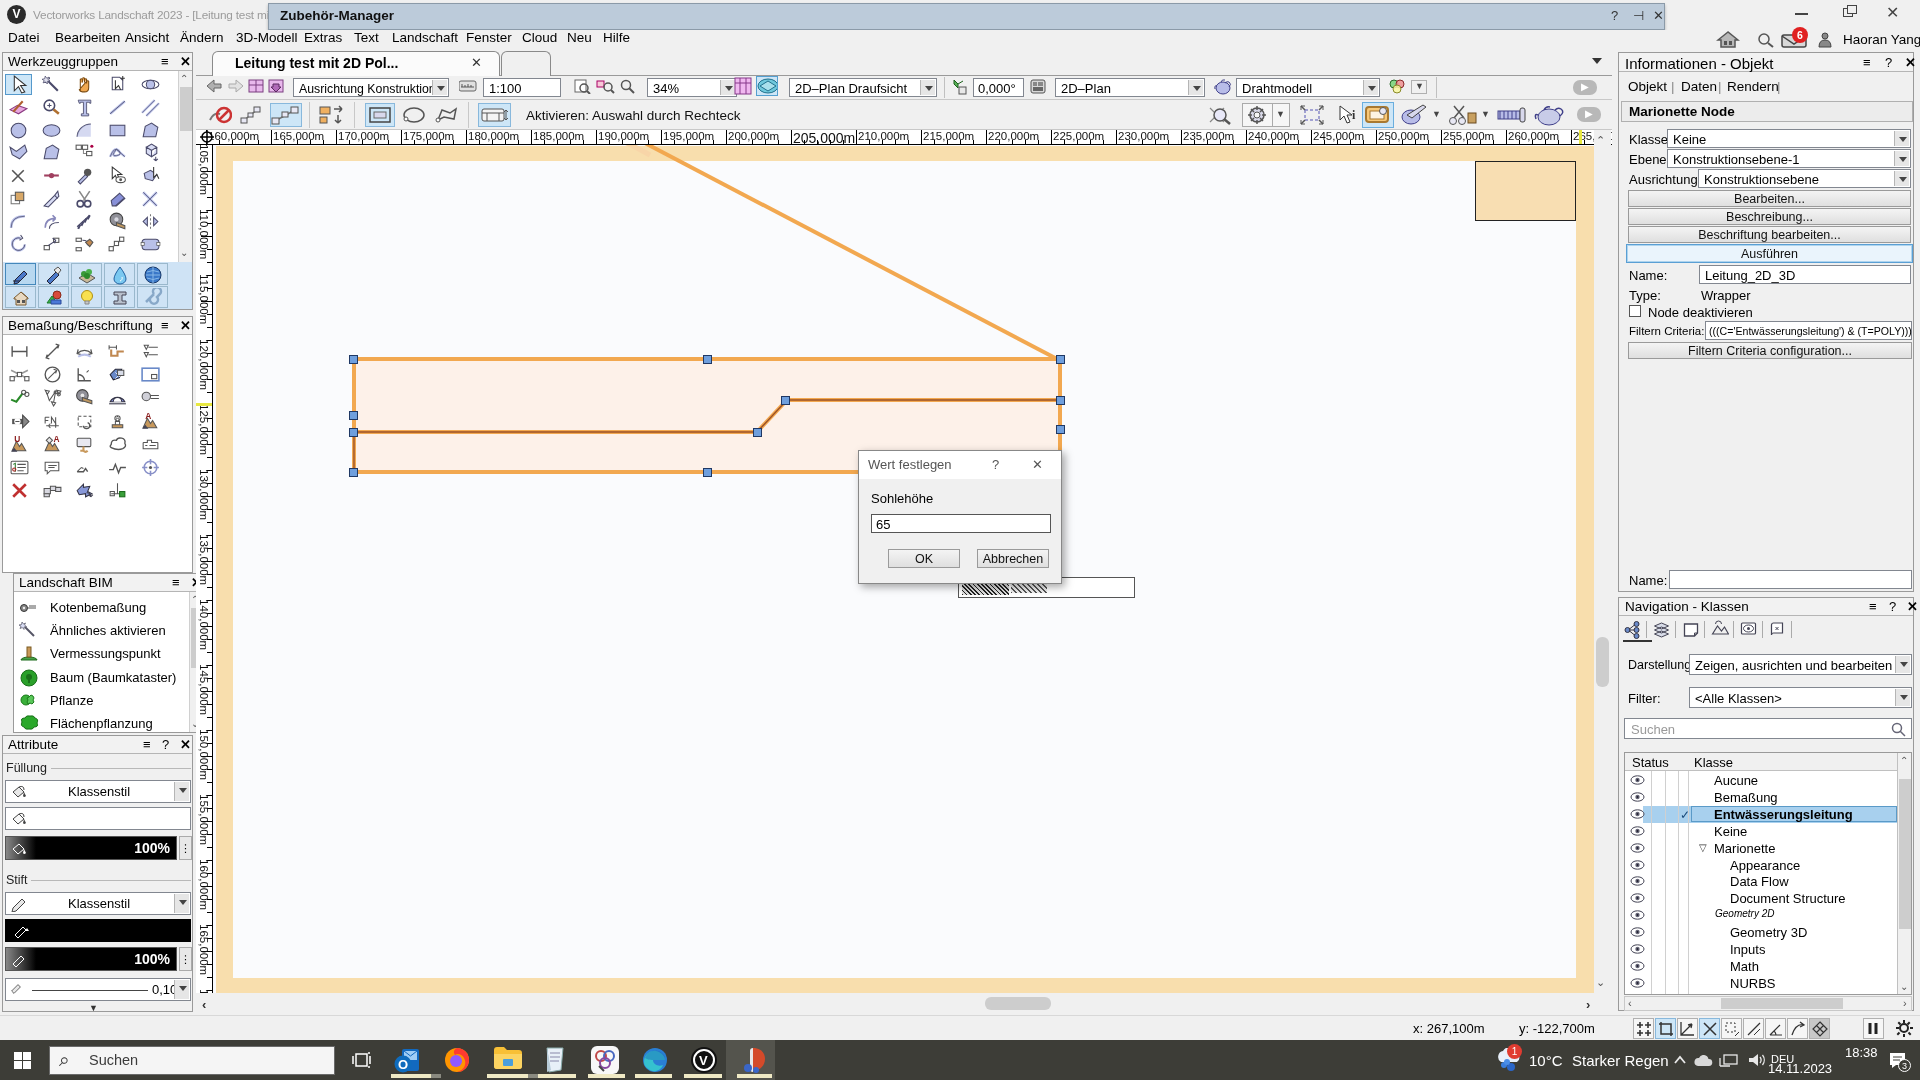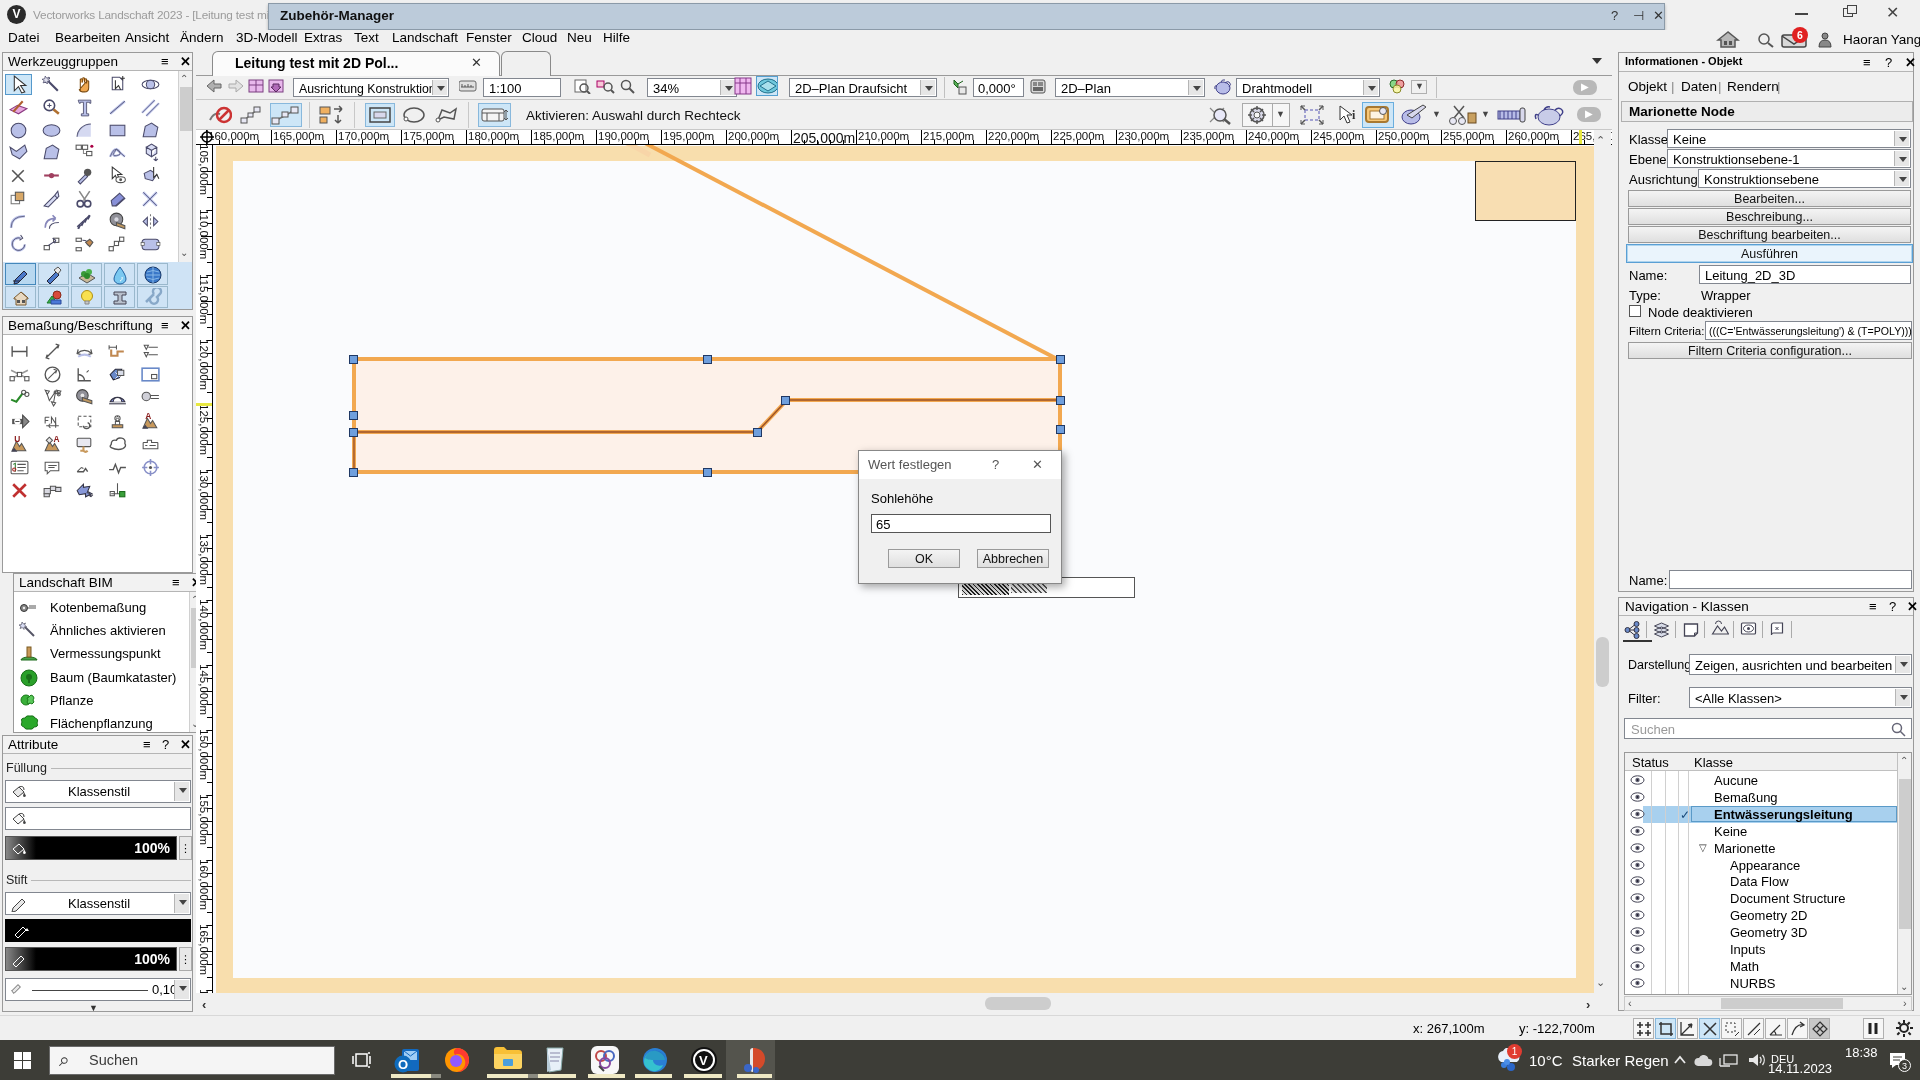--- a/index.html
+++ b/index.html
@@ -1141,21 +1141,21 @@
   <div class="abs" style="left:12px;top:40px;font-size:13px;">Sohlehöhe</div>
   <div class="field abs" style="left:12px;top:63px;width:180px;height:19px;border:1px solid #555;">
       <span style="position:absolute;left:4px;top:2px;font-size:13px;">65</span>
     </div>
   <div class="btn" style="left:29px;top:98px;width:72px;height:19px;line-height:18px;">OK</div>
   <div class="btn" style="left:118px;top:98px;width:72px;height:19px;line-height:18px;">Abbrechen</div>
 </div>
 
 <div class="abs" style="left:1618px;top:52px;width:296px;height:540px;border:1px solid #9a9a9a;background:#f0f0f0;">
   <div class="abs" style="left:0;top:0;width:294px;height:19px;background:#f2f2f2;border-bottom:1px solid #b5b5b5;">
-    <span class="abs" style="left:6px;top:2px;font-size:11px;font-weight:bold;">Informationen - Objekt</span>
+    <span class="abs" style="left:6px;top:2px;font-size:15px;">Informationen - Objekt</span>
     <span class="abs" style="left:244px;top:2px;font-weight:bold;">≡</span>
     <span class="abs" style="left:266px;top:2px;">?</span>
     <span class="abs" style="left:286px;top:2px;font-weight:bold;">✕</span>
   </div>
   <div class="abs" style="left:0;top:22px;width:294px;height:24px;font-size:13.5px;">
     <span class="abs" style="left:9px;top:4px;">Objekt</span>
       <span class="abs" style="left:52px;top:4px;color:#888;">|</span>
     <span class="abs" style="left:62px;top:4px;">Daten</span>
       <span class="abs" style="left:99px;top:4px;color:#888;">|</span>
     <span class="abs" style="left:108px;top:4px;">Rendern</span>
@@ -1334,21 +1334,21 @@
           </svg>
         </div>
         <div class="abs" style="left:105px;top:138.29999999999998px;font-size:13px;">Document Structure</div>
         <div class="abs" style="left:5px;top:156.2px;">
           <svg width="15" height="12" viewBox="0 0 15 12">
             <ellipse cx="7.5" cy="6" rx="6.5" ry="4.2" fill="#fff" stroke="#445"></ellipse>
             <circle cx="7.5" cy="6" r="2.2" fill="#667"></circle>
             <circle cx="7.5" cy="6" r="0.9" fill="#223"></circle>
           </svg>
         </div>
-        <div class="abs" style="left:105px;top:155.2px;font-size:13px;">Geometry 2D</div>
+        <div class="abs" style="left:90px;top:155.2px;font-size:10px;font-style:italic;">Geometry 2D</div>
         <div class="abs" style="left:5px;top:173.1px;">
           <svg width="15" height="12" viewBox="0 0 15 12">
             <ellipse cx="7.5" cy="6" rx="6.5" ry="4.2" fill="#fff" stroke="#445"></ellipse>
             <circle cx="7.5" cy="6" r="2.2" fill="#667"></circle>
             <circle cx="7.5" cy="6" r="0.9" fill="#223"></circle>
           </svg>
         </div>
         <div class="abs" style="left:105px;top:172.1px;font-size:13px;">Geometry 3D</div>
         <div class="abs" style="left:5px;top:190px;">
           <svg width="15" height="12" viewBox="0 0 15 12">

